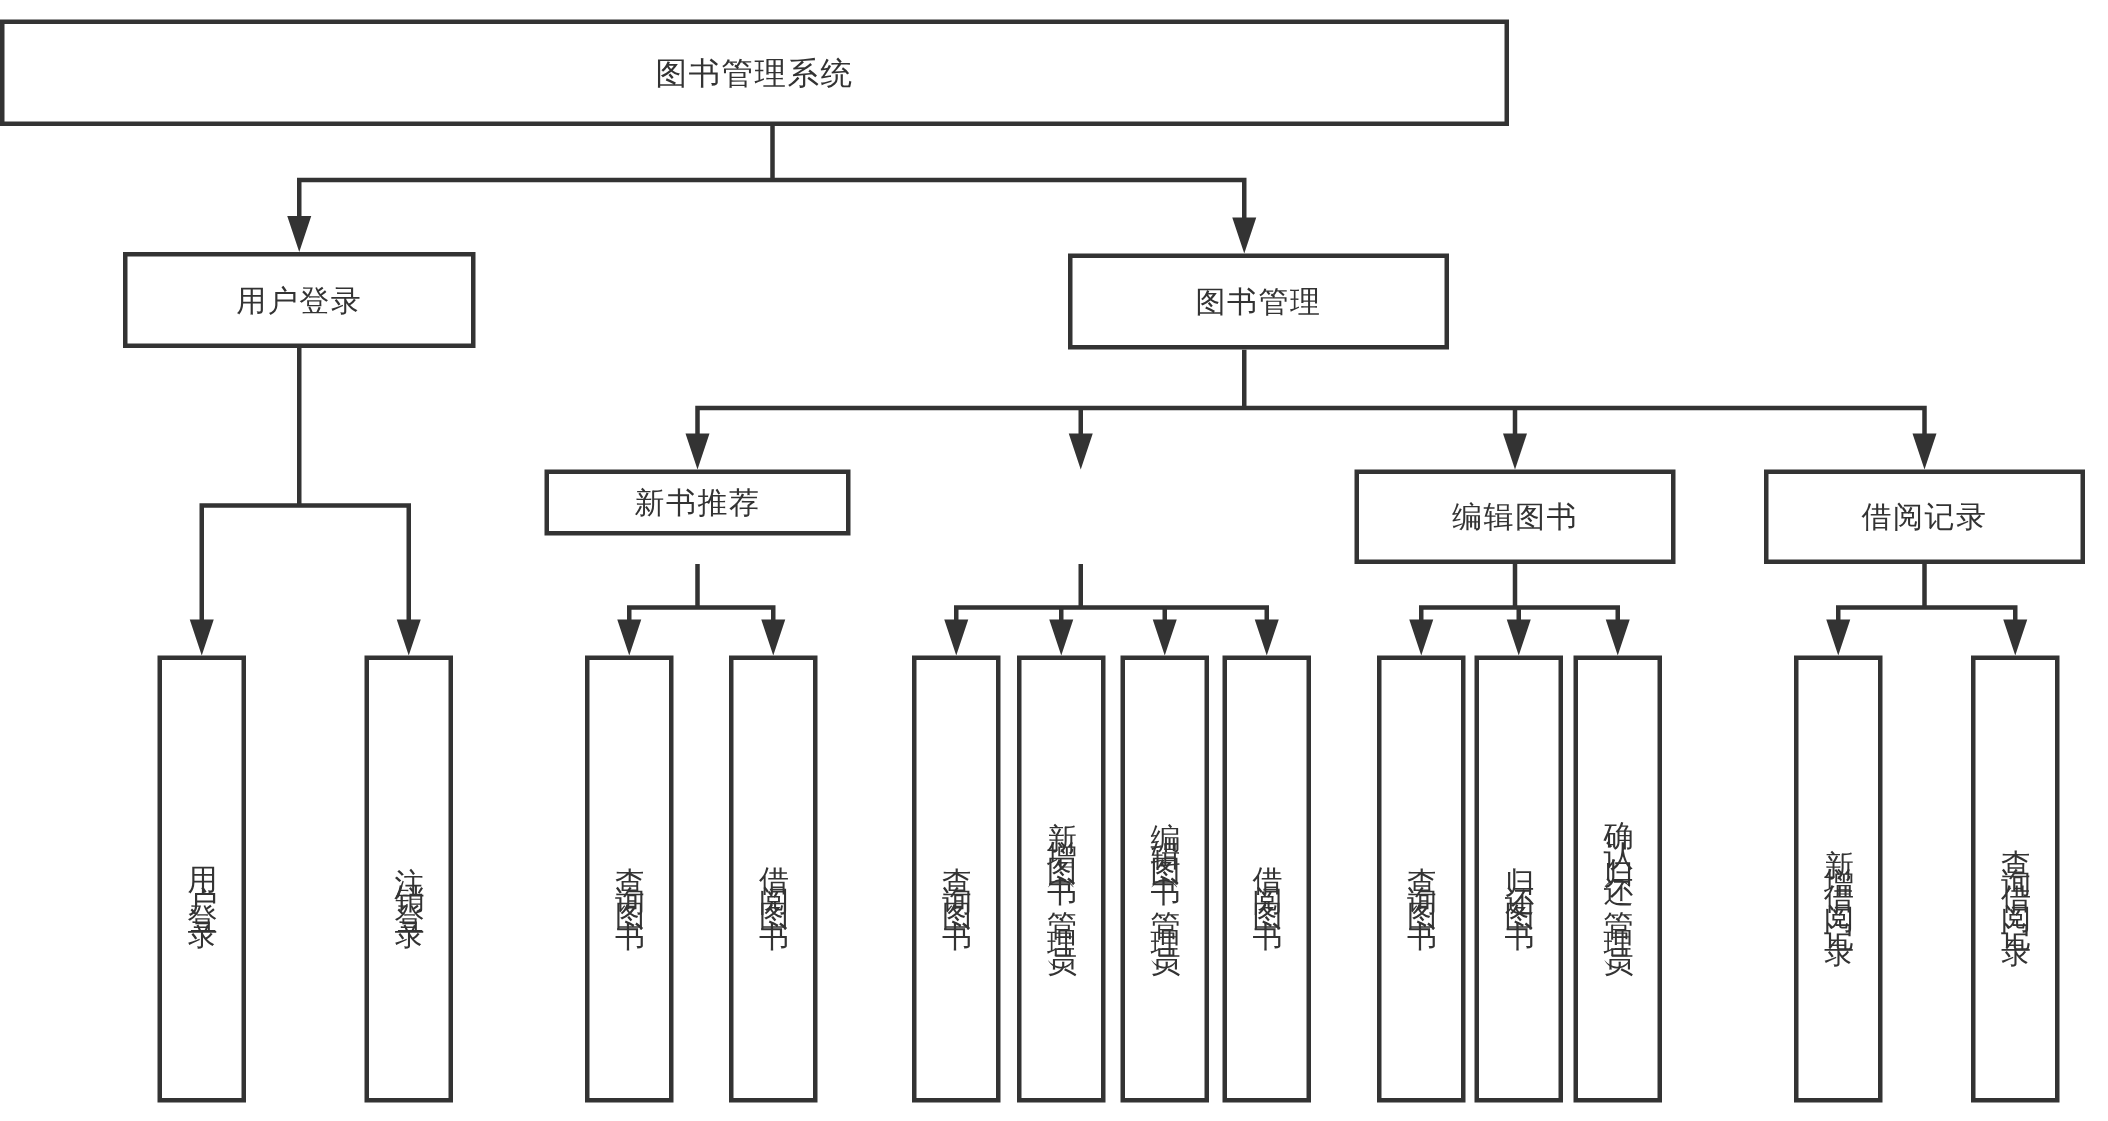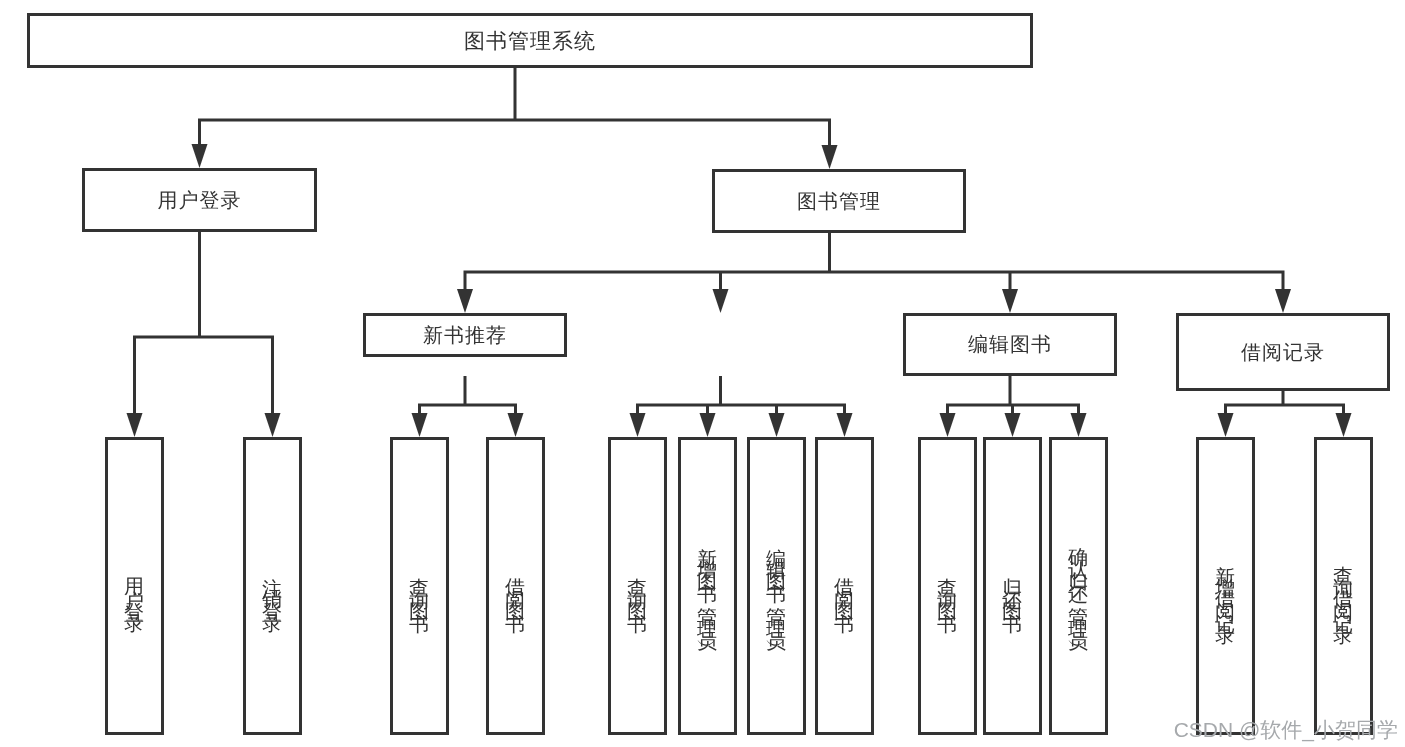--- a/index.html
+++ b/index.html
@@ -40,27 +40,27 @@
   .root-box .hlabel { font-size: 21px; }
   .vtext {
     writing-mode: vertical-rl;
     text-orientation: mixed;
     font-size: 20px;
     line-height: 1;
     letter-spacing: 12px;
     white-space: nowrap;
   }
   
-  .root-box  { left: 27px;   top: 13px;  width: 1006px; height: 55px; }
+  .root-box  { left: 0;   top: 13px;  width: 1006px; height: 71px; }
   .l2a       { left: 82px;   top: 168px; width: 235px;  height: 64px; }
   .l2b       { left: 712px;  top: 169px; width: 254px;  height: 64px; }
   .l3a       { left: 363px;  top: 313px; width: 204px;  height: 44px; text-align: right; }
   .l3b       { left: 618px;  top: 313px; width: 205px;  height: 63px; }
   .l3c       { left: 903px;  top: 313px; width: 214px;  height: 63px; }
-  .l3d       { left: 1176px; top: 313px; width: 214px;  height: 78px; }
+  .l3d       { left: 1176px; top: 313px; width: 214px;  height: 63px; }
   .leaf      { top: 437px;   width: 59px; height: 298px; }
   .a1 { left: 105px; }  .a2 { left: 243px; }
   .b1 { left: 390px; }  .b2 { left: 486px; }
   .c1 { left: 608px; }  .c2 { left: 678px; }  .c3 { left: 747px; }  .c4 { left: 815px; }
   .d1 { left: 918px; }  .d2 { left: 983px; }  .d3 { left: 1049px; }
   .e1 { left: 1196px; } .e2 { left: 1314px; }
   .watermark {
     position: absolute;
     right: 7px;
     top: 716px;
@@ -183,15 +183,14 @@
     <span class="vtext">确认归还（管理员）</span>
   </div>
 
   <div class="node leaf e1">
     <span class="vtext">新增借阅记录</span>
   </div>
   <div class="node leaf e2">
     <span class="vtext">查询借阅记录</span>
   </div>
 
-  <div class="watermark">CSDN @软件_小贺同学</div>
 
 </div>
 
 </body></html>

